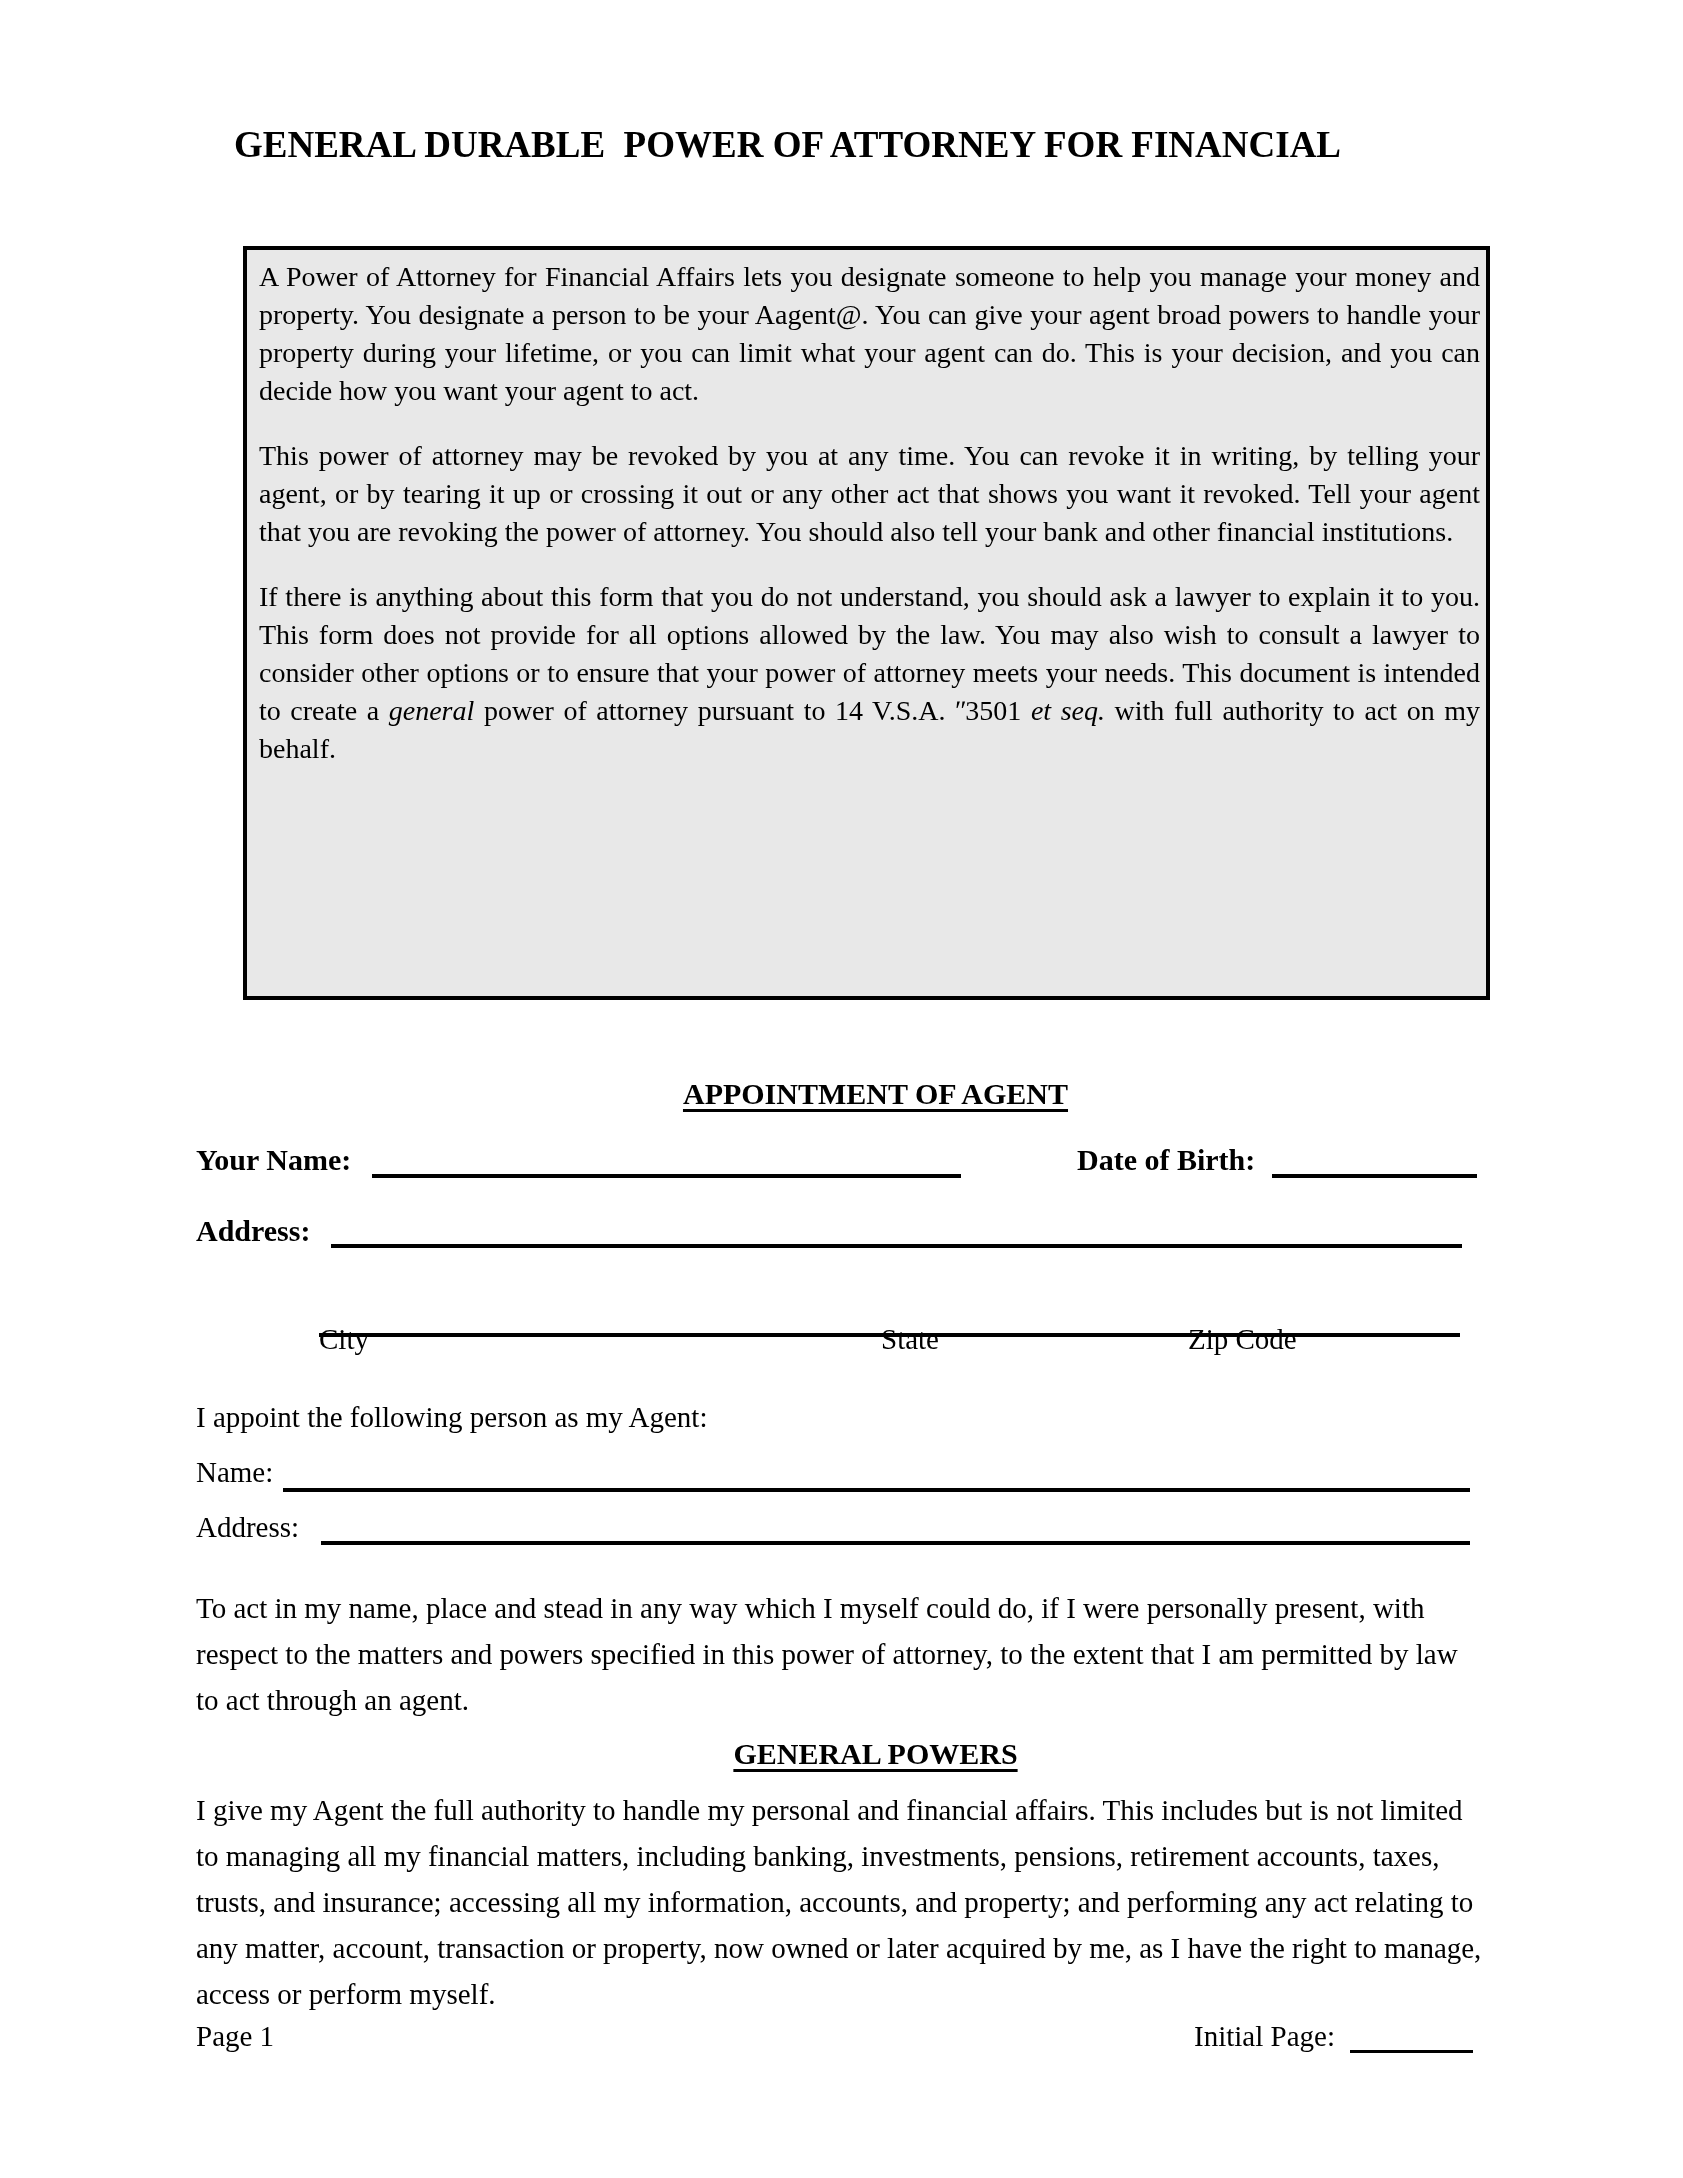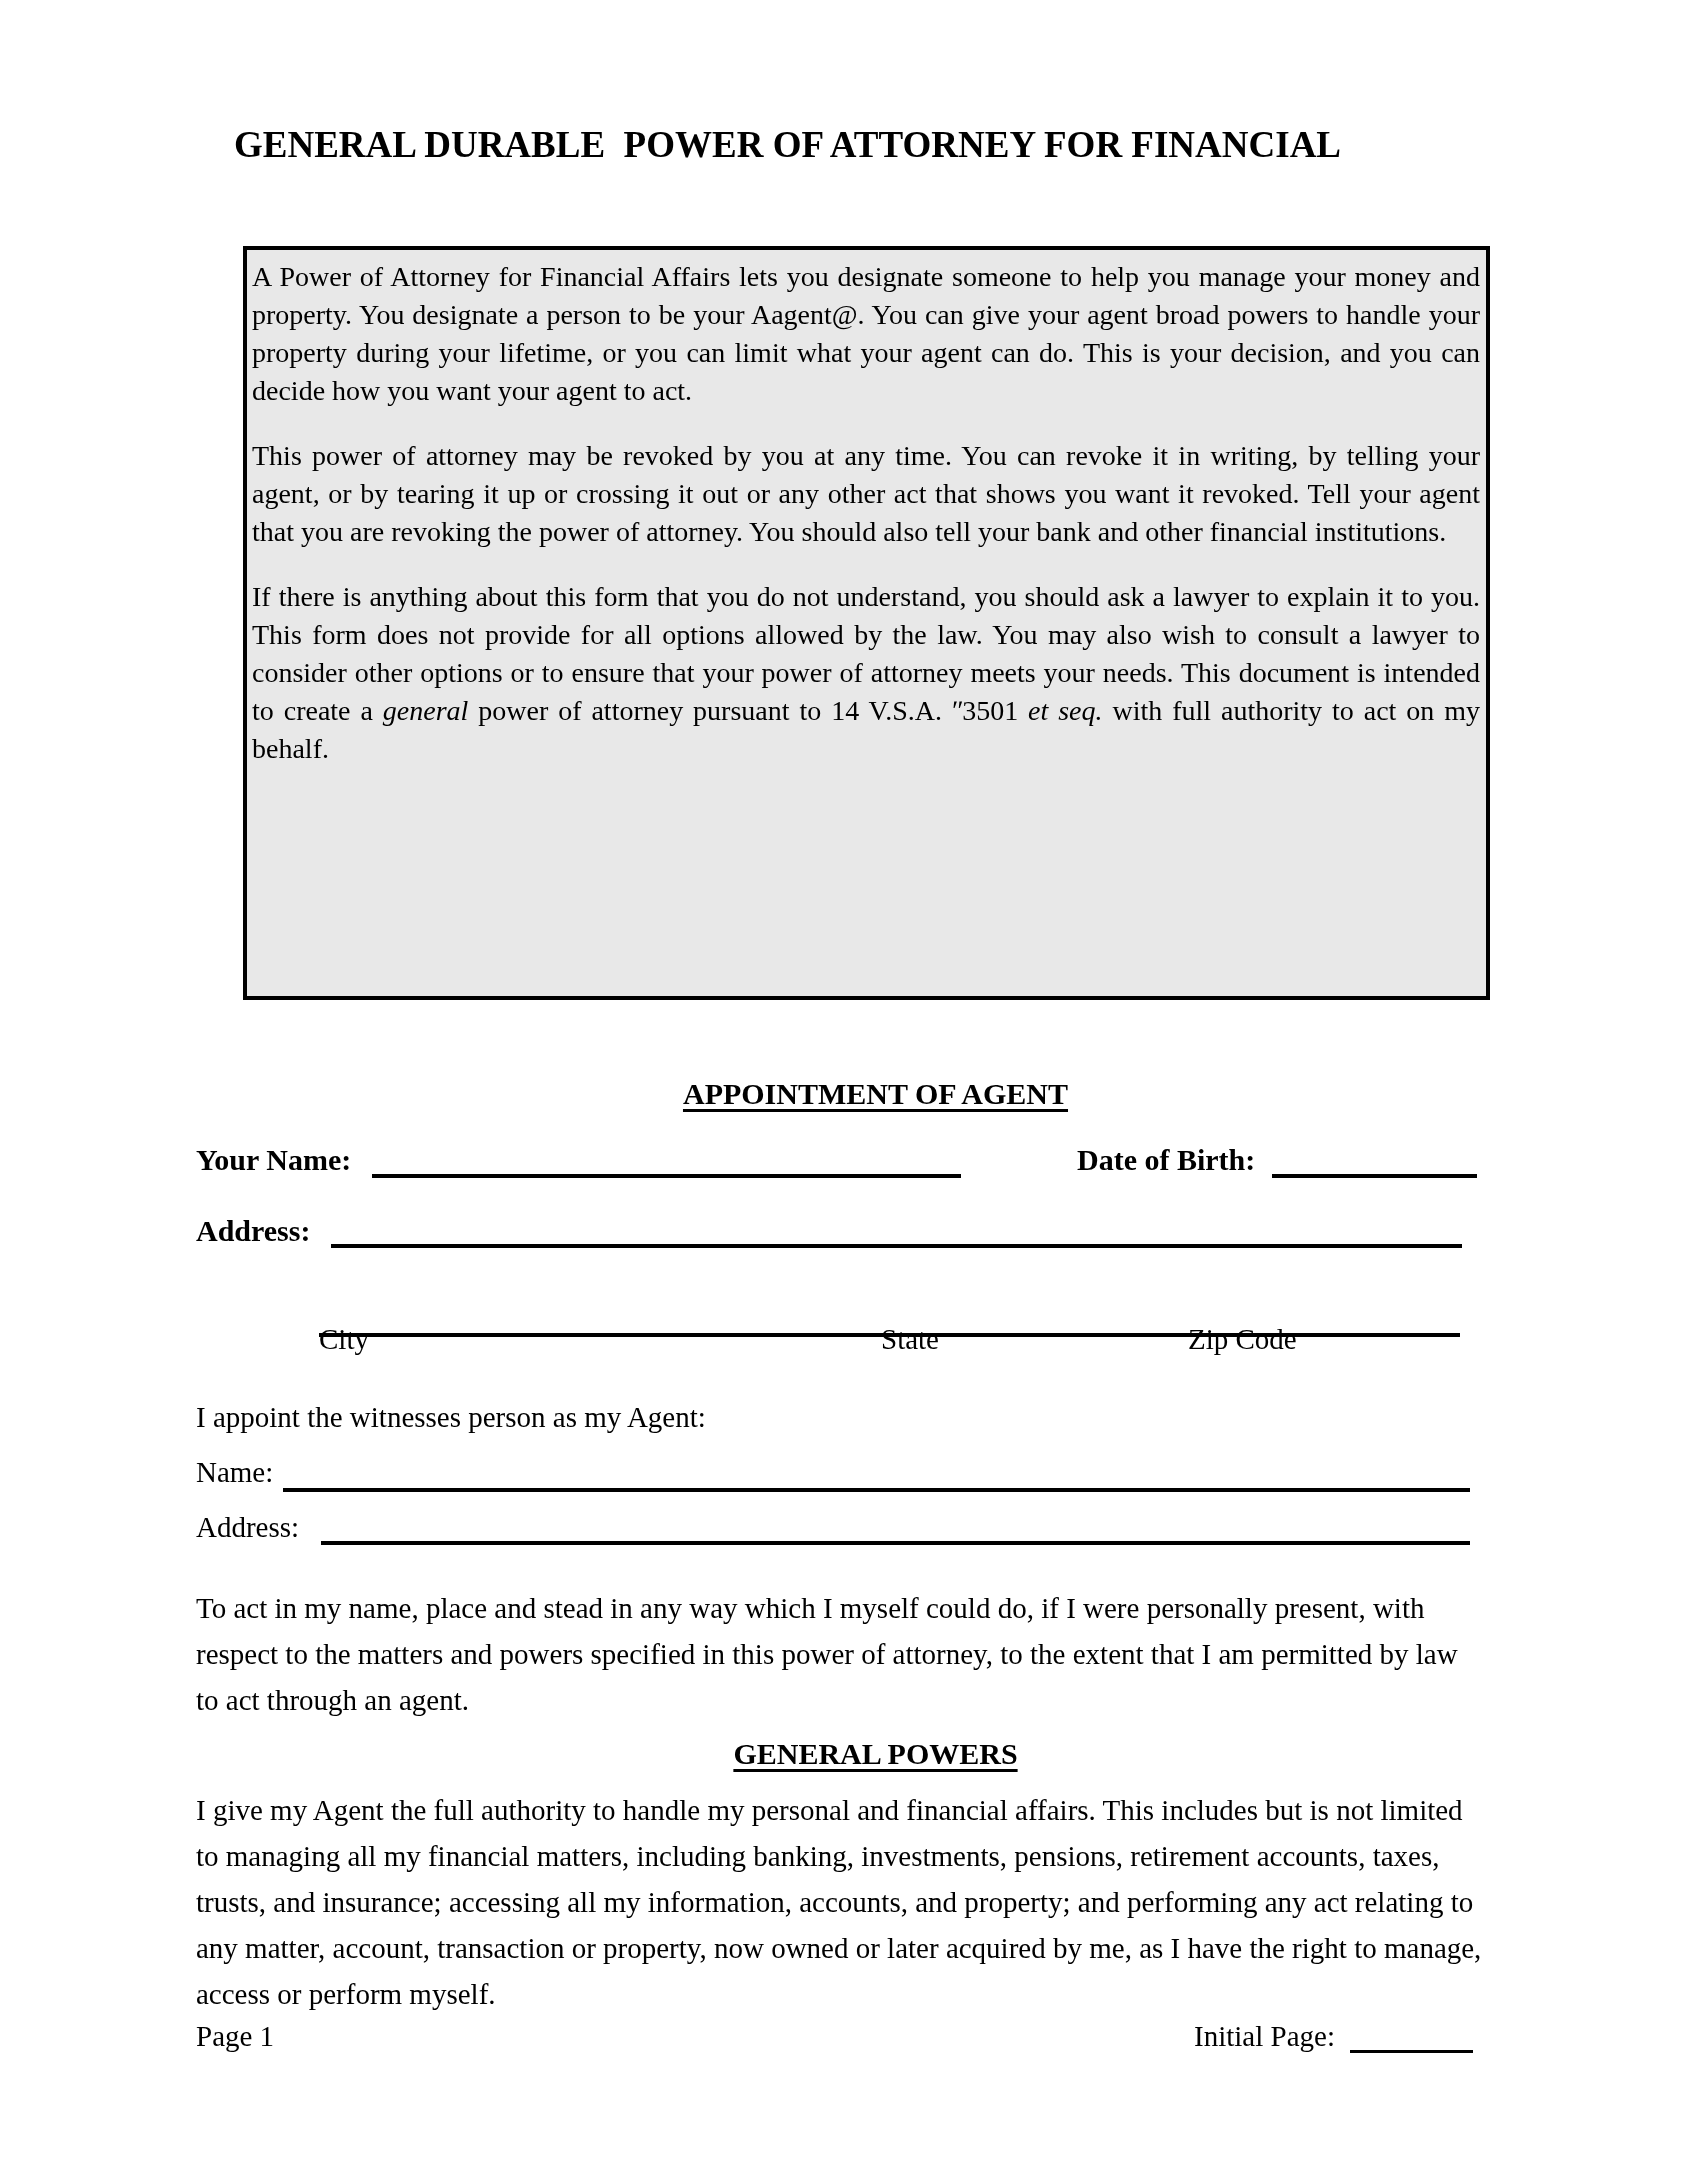--- a/index.html
+++ b/index.html
@@ -8,21 +8,21 @@
       font-family: "Liberation Serif", "DejaVu Serif", serif; color: #000;
     }
     .abs { position: absolute; }
     .title {
       left: 234px; top: 123px; font-size: 37px; font-weight: bold;
       letter-spacing: 0px; white-space: pre;
     }
     .notice-box {
       left: 243px; top: 246px; width: 1247px; height: 754px;
       border: 4px solid #000; background: #e8e8e8; box-sizing: border-box;
-      padding: 8px 6px 0 5px;
+      padding: 8px 6px 0 12px;
     }
     .notice-box p {
       margin: 0 0 27px 0; font-size: 28px; line-height: 38px;
       text-align: justify; text-align-last: left;
     }
     .section-heading {
       font-size: 30px; font-weight: bold; text-decoration: underline;
       text-decoration-thickness: 3px; text-underline-offset: 5px;
       left: 0; width: 1683px; text-align: center; padding-left: 34px;
     }
@@ -53,21 +53,21 @@
   <div class="abs field-line" style="left:1272px; top:1174px; width:205px;"><span></span></div>
 
   <div class="abs field-label" style="left:196px; top:1214px;">Address:</div>
   <div class="abs field-line" style="left:331px; top:1244px; width:1131px;"><span></span></div>
 
   <div class="abs field-line" style="left:319px; top:1333px; width:1141px;"><span></span></div>
   <div class="abs plain" style="left:319px; top:1323px;">City</div>
   <div class="abs plain" style="left:881px; top:1323px;text-align:right;">State</div>
   <div class="abs plain" style="left:1188px; top:1323px;">Zip Code</div>
 
-  <div class="abs plain" style="left:196px; top:1401px;">I appoint the witnesses person as my Agent:</div>
+  <div class="abs plain" style="left:196px; top:1401px;">I appoint the following person as my Agent:</div>
 
   <div class="abs plain" style="left:196px; top:1456px;">Name:</div>
   <div class="abs field-line" style="left:283px; top:1488px; width:1187px;"><span></span></div>
 
   <div class="abs plain" style="left:196px; top:1511px;">Address:</div>
   <div class="abs field-line" style="left:321px; top:1541px; width:1149px;"><span></span></div>
 
   <div class="abs para" style="left:196px; top:1585px; width:1287px;">To act in my name, place and stead in any way which I myself could do, if I were personally present, with respect to the matters and powers specified in this power of attorney, to the extent that I am permitted by law to act through an agent.</div>
 
   <div class="abs section-heading" style="top:1737px;">GENERAL POWERS</div>

